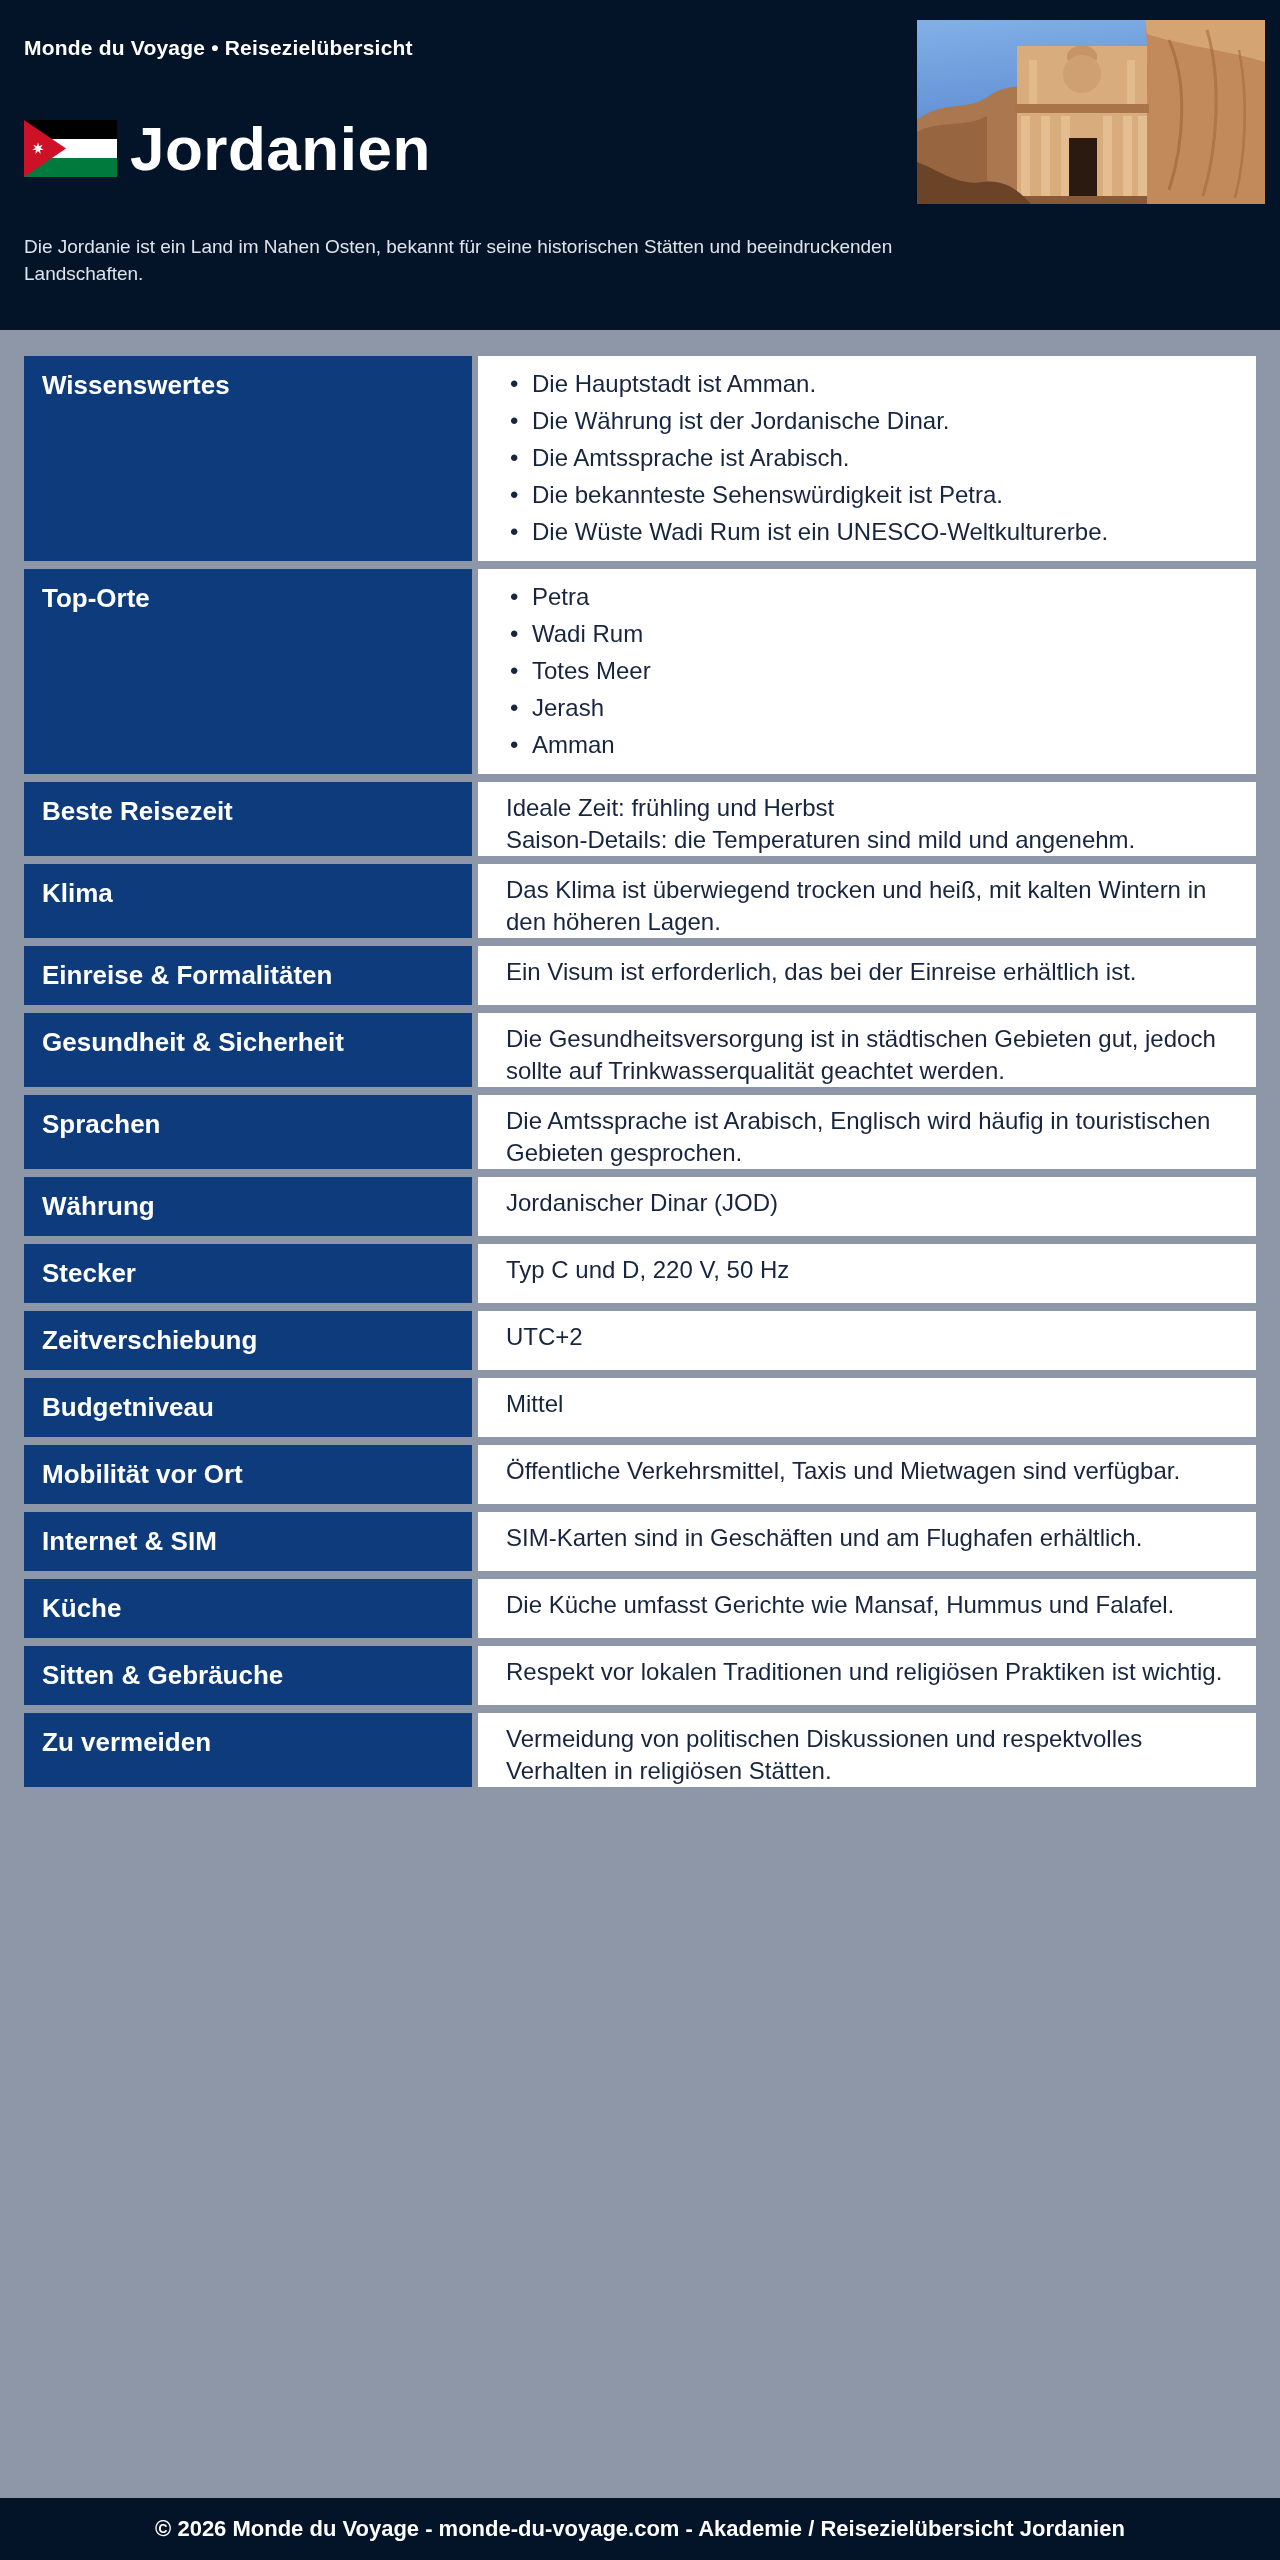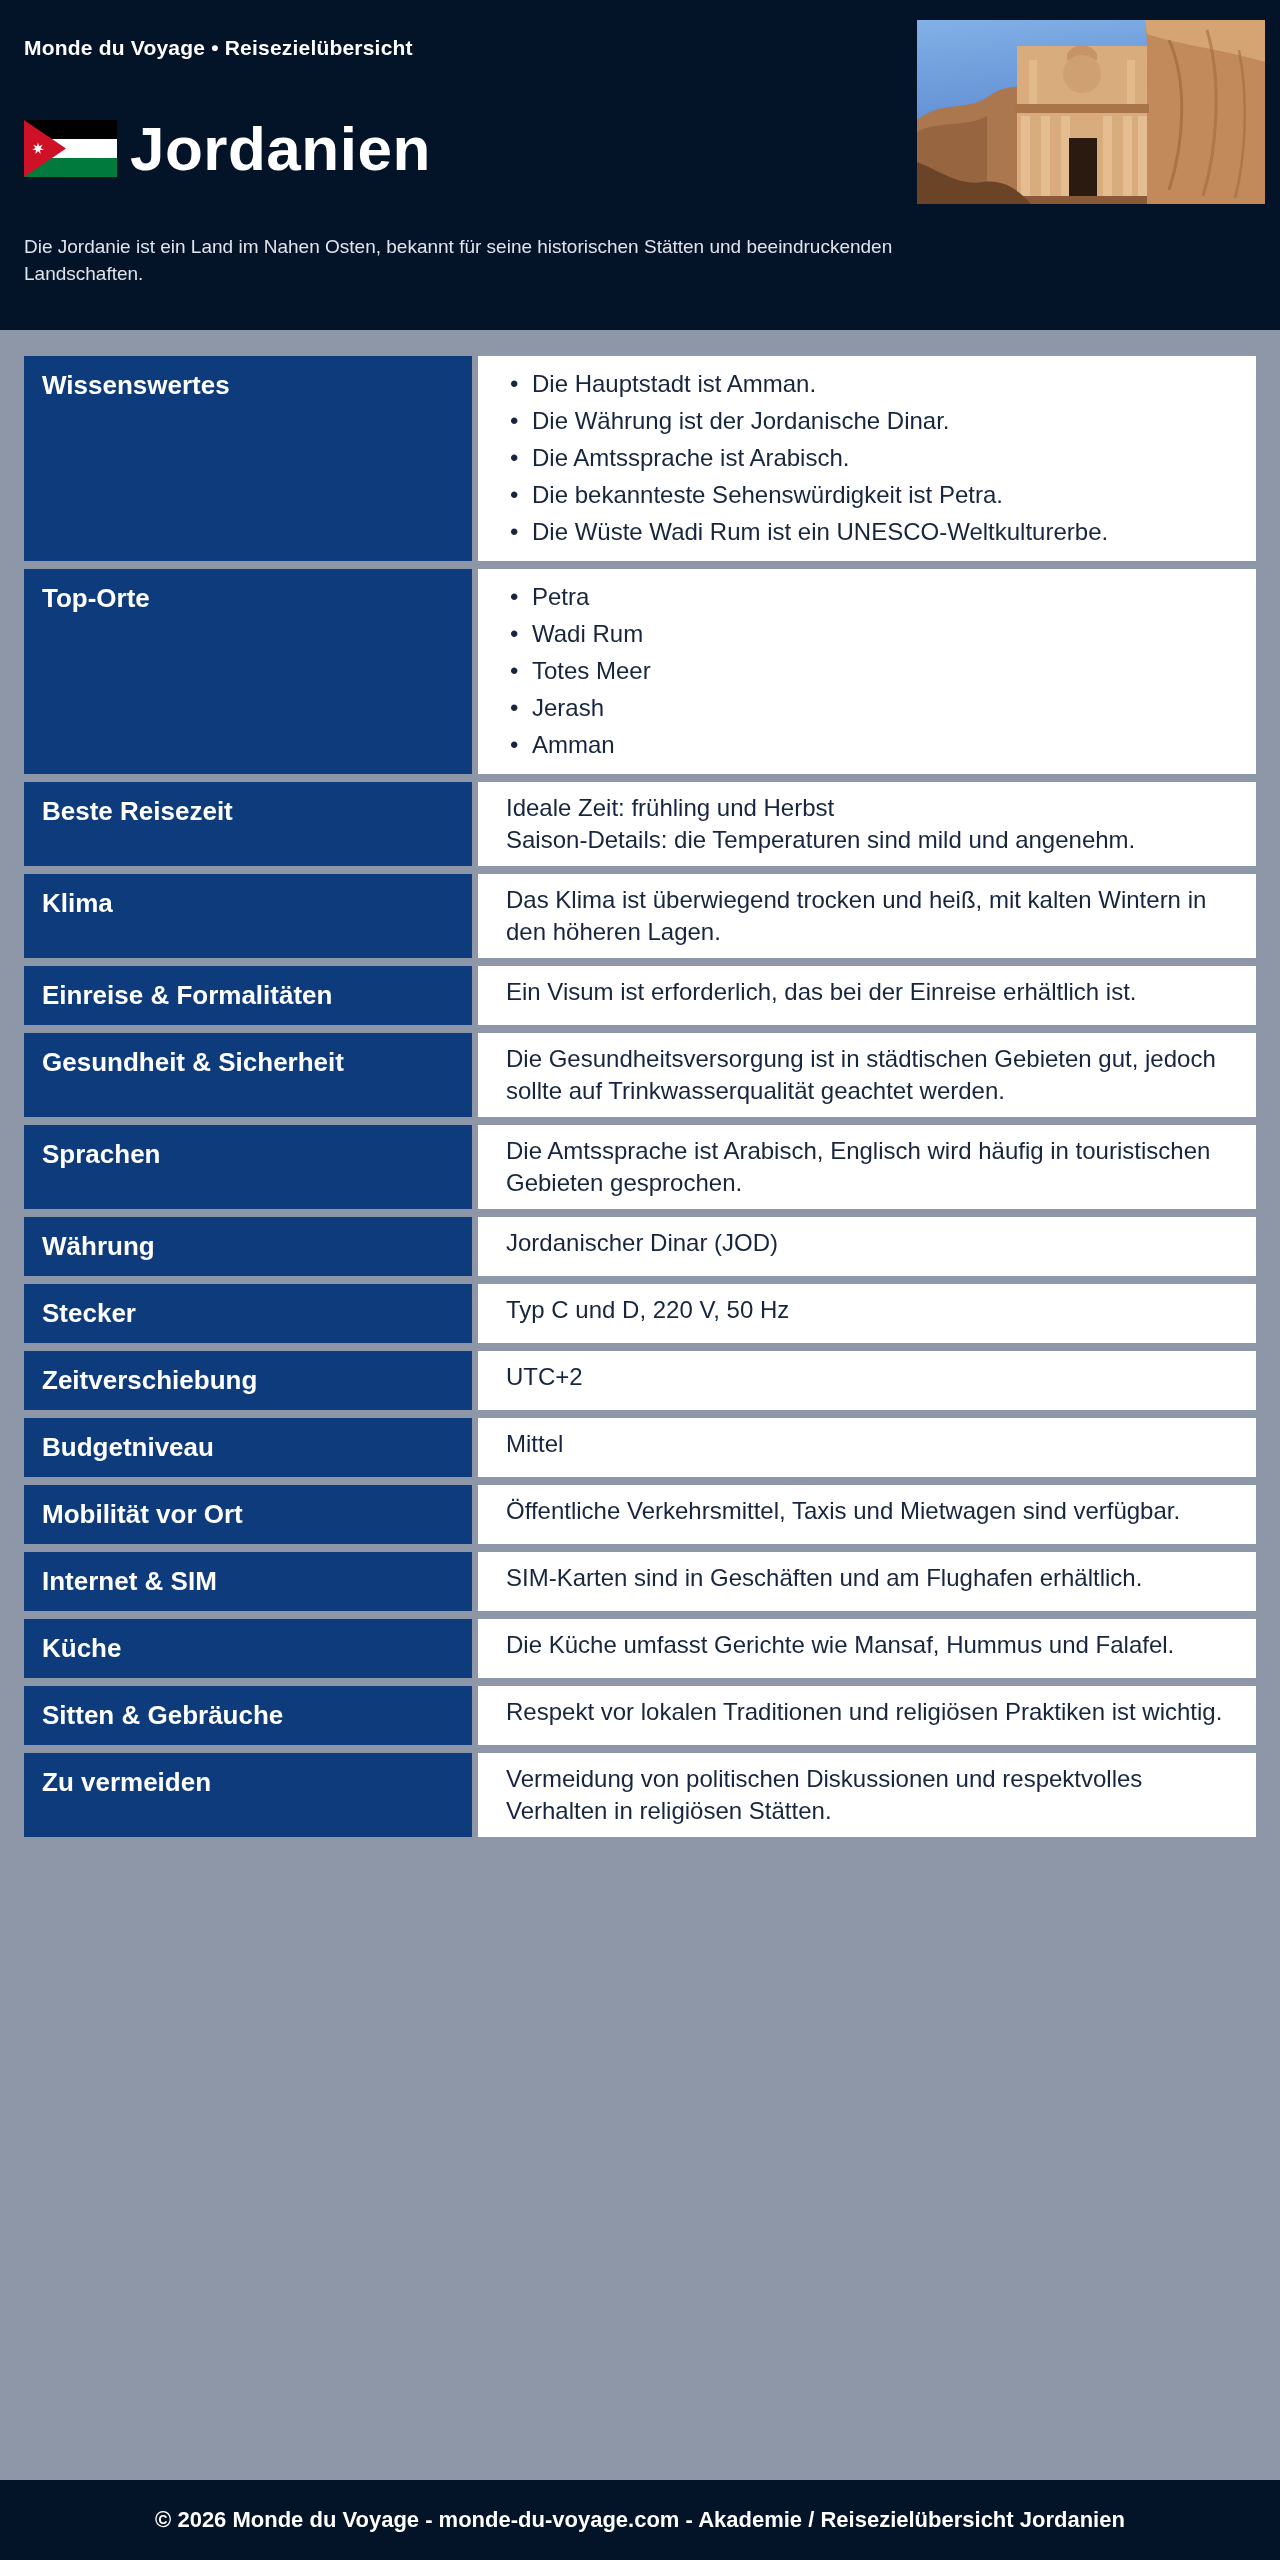--- a/index.html
+++ b/index.html
@@ -75,21 +75,21 @@
     font-size: 26px;
     padding: 14px 16px 14px 18px;
   }
   .cell-content {
     flex: 1 1 auto;
     box-sizing: border-box;
     background: #ffffff;
     color: #17253e;
     font-size: 24px;
     line-height: 32px;
-    padding: 10px 12px 10px 28px;
+    padding: 10px 12px 0 28px;
   }
   .cell-content.list { padding: 9px 12px 11px 28px; }
   ul.bullets {
     margin: 0;
     padding: 0;
     list-style: none;
   }
   ul.bullets li {
     position: relative;
     padding-left: 26px;
@@ -100,21 +100,21 @@
     position: absolute;
     left: 4px;
     top: 0;
     color: #17253e;
   }
 
   
   .site-footer {
     margin-top: auto;
     flex: 0 0 auto;
-    height: 80px;
+    height: 62px;
     background: #041428;
     color: #ffffff;
     display: flex;
     align-items: center;
     justify-content: center;
     font-size: 22px;
     font-weight: bold;
   }
 </style>
 </head>

